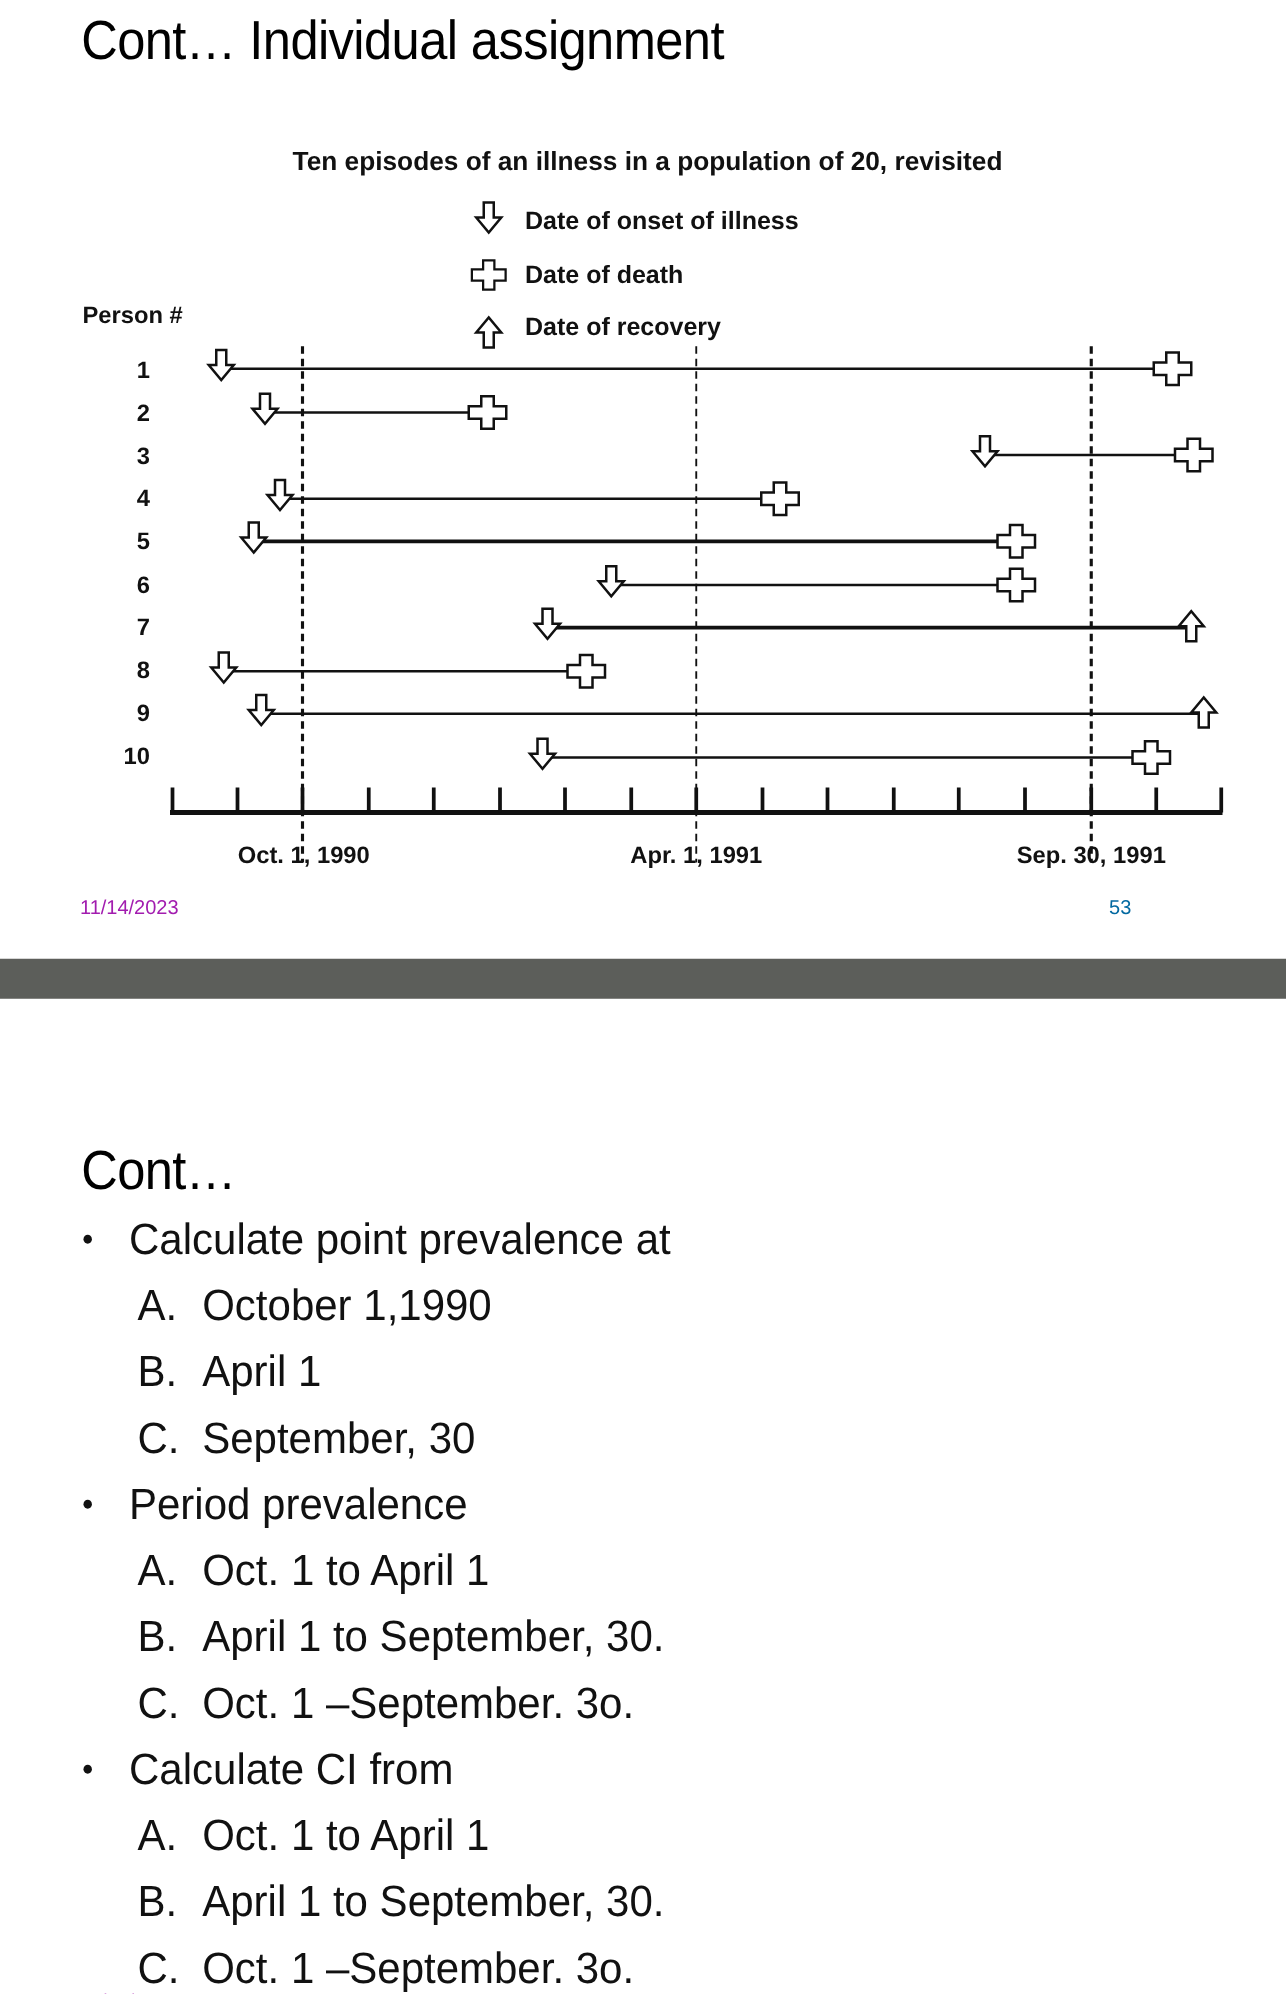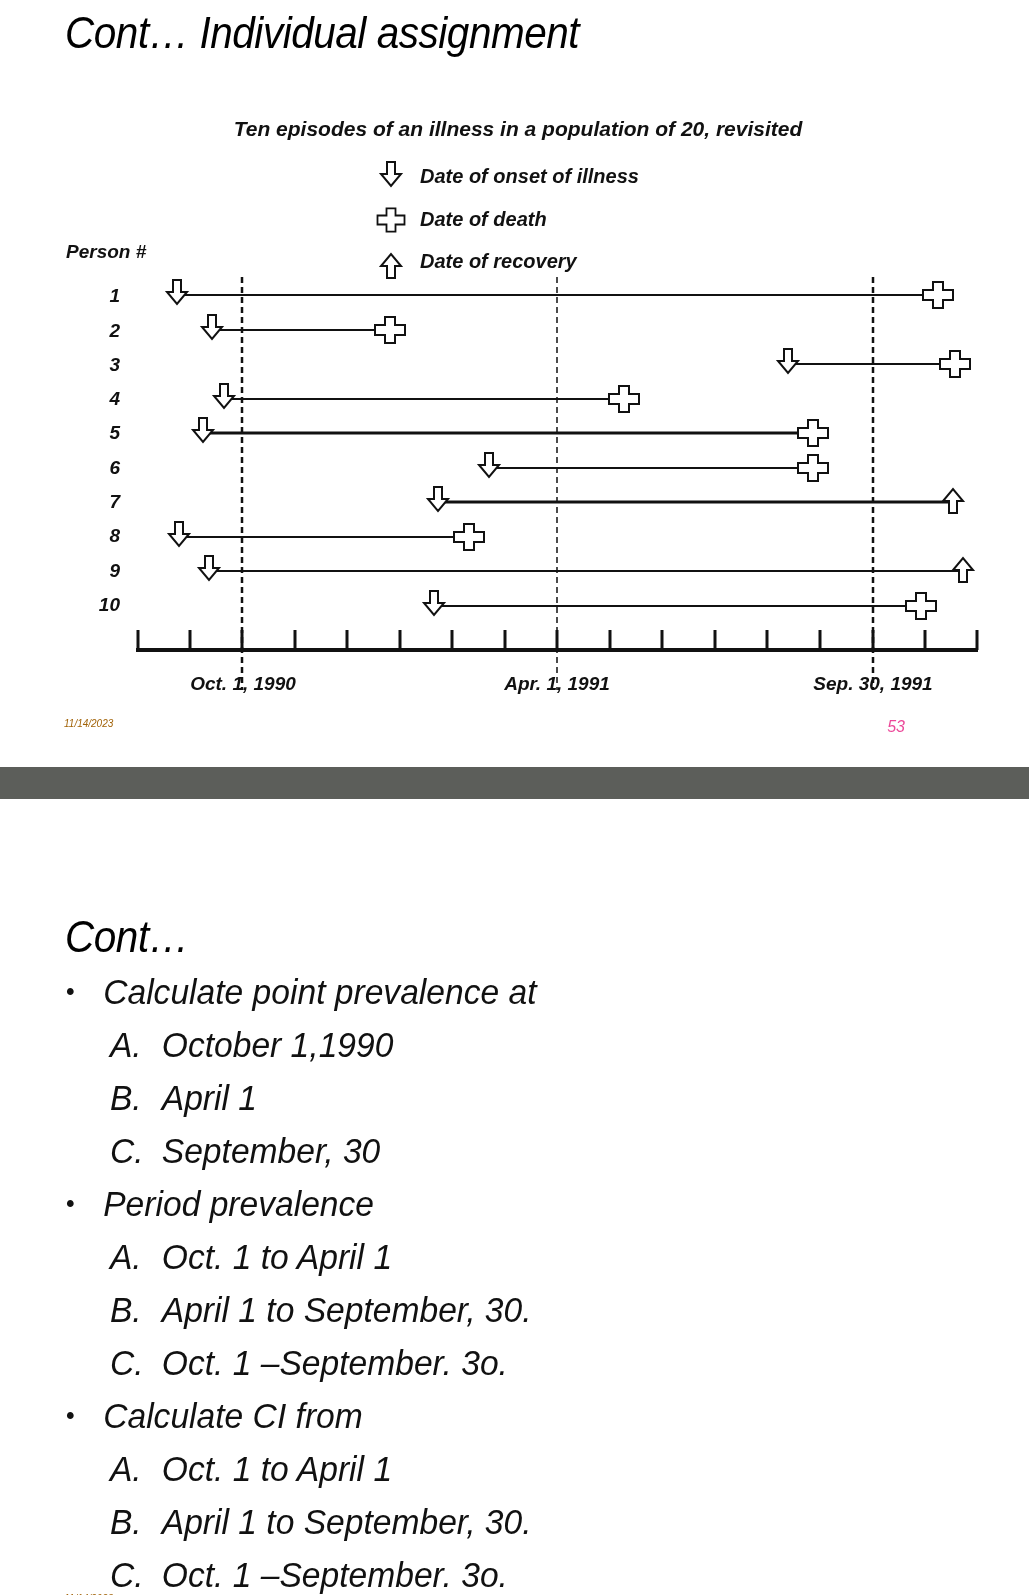--- a/index.html
+++ b/index.html
@@ -1,27 +1,27 @@
 <!DOCTYPE html>
 <html><head>
 <meta charset="utf-8">
 <style>
   html, body { margin: 0; padding: 0; background: #ffffff; }
   body { width: 1029px; height: 1595px; position: relative; overflow: hidden;
          font-family: "Liberation Sans", sans-serif; color: #111; }
-  .slide { position: absolute; left: 0; width: 919px; background: #fff; font-style: italic; }
+  .slide { position: absolute; left: 0; width: 919px; background: #fff; }
   #slide1 { top: 0; height: 752px; }
   #slide2 { top: 840px; height: 795px; }
   .divider { position: absolute; left: 0; top: 767px; width: 1029px; height: 32px; background: #5c5e5a; }
   .slide-title { position: absolute; left: 65px; font-size: 44px; font-weight: normal; color: #000;
                  letter-spacing: -0.5px; transform: scaleX(0.92); transform-origin: left; }
   #slide1 .slide-title { top: 8px; }
   #slide2 .slide-title { top: 72px; }
-  .footer-date { position: absolute; left: 64px; font-size: 10px; color: #a16207; }
-  .footer-num { position: absolute; right: 14px; font-size: 16px; color: #ec4899; }
+  .footer-date { position: absolute; left: 64px; font-size: 16px; color: #a21caf; }
+  .footer-num { position: absolute; right: 14px; font-size: 16px; color: #0369a1; }
   #slide1 .footer-date, #slide1 .footer-num { top: 718px; }
   #slide2 .footer-date, #slide2 .footer-num { top: 753px; }
   .chart-svg { position: absolute; left: 0; top: 100px; }
   .chart-svg text { font-family: "Liberation Sans", sans-serif; font-weight: bold; fill: #111; }
   .bullets { position: absolute; left: 60px; top: 125px; width: 900px; }
   .bullet-group { margin: 0; }
   .bullet-main { position: relative; font-size: 35px; height: 53px; line-height: 53px; padding-left: 45px;
                  transform: scaleX(0.96); transform-origin: left; }
   .bullet-main .dot { position: absolute; left: 6px; top: 0; font-size: 26px; }
   .sub-item { position: relative; font-size: 35px; height: 53px; line-height: 53px; padding-left: 52px;

